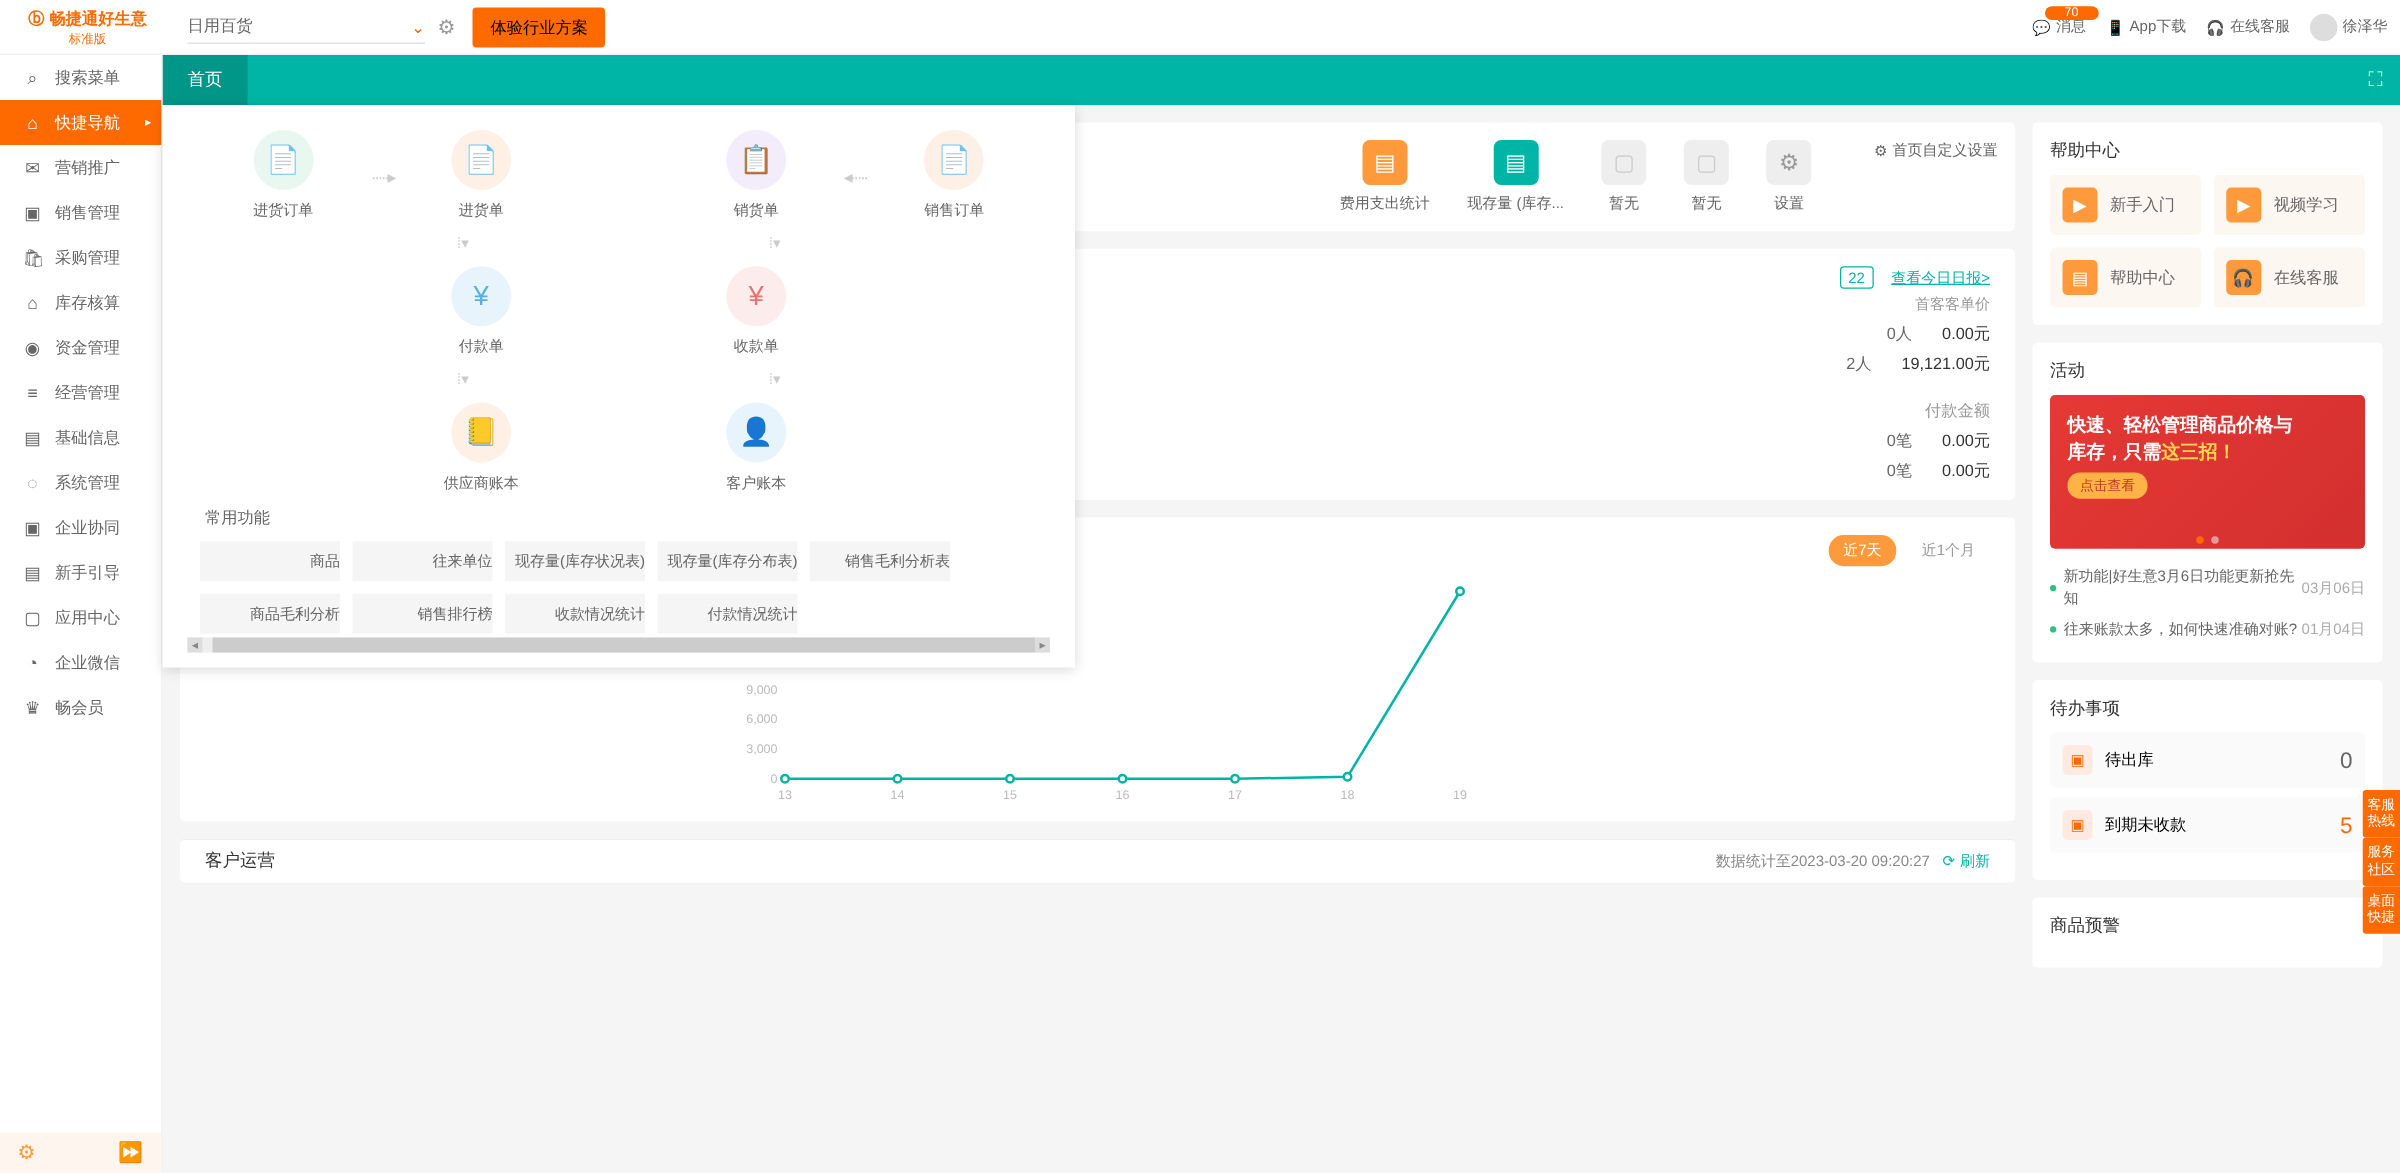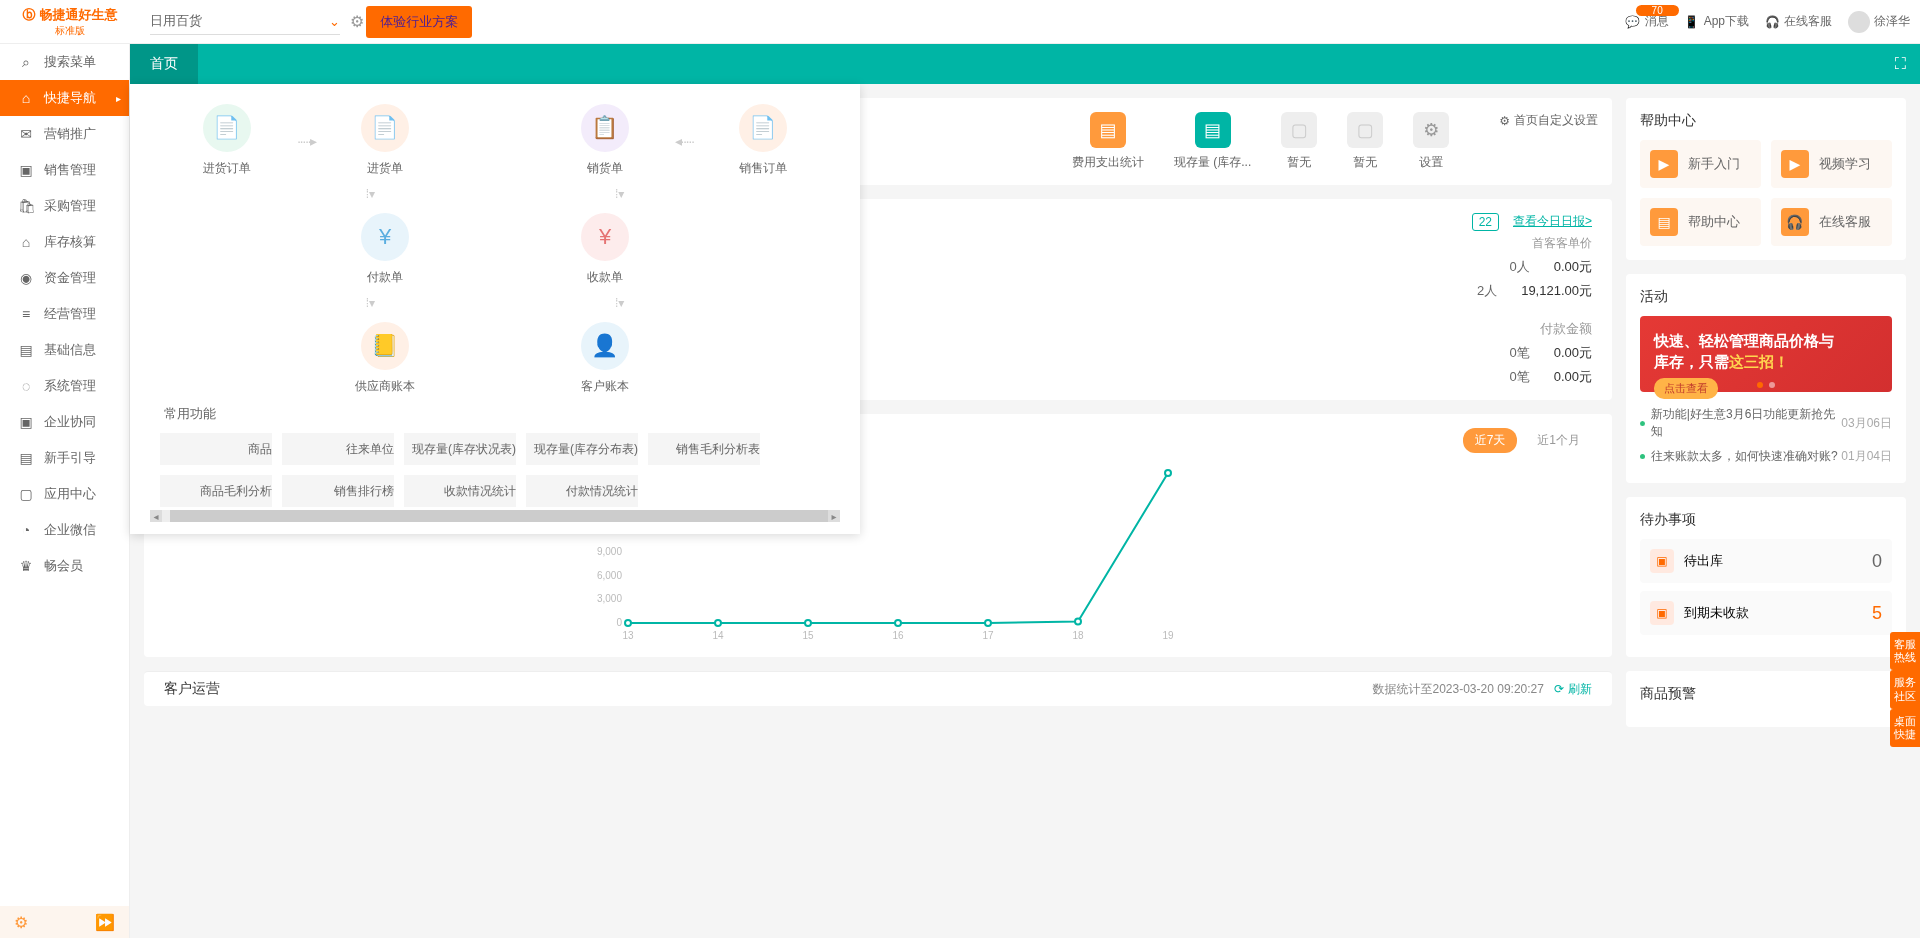--- a/index.html
+++ b/index.html
@@ -5,21 +5,21 @@
 * { margin: 0; padding: 0; box-sizing: border-box; font-family: "Microsoft YaHei", Arial, sans-serif; }
 body { background: #f5f5f5; overflow: hidden; }
 
 .top-header { height: 44px; background: #fff; display: flex; align-items: center; padding: 0 10px; border-bottom: 1px solid #eee; }
 .logo-area { width: 120px; display: flex; flex-direction: column; align-items: center; }
 .logo-text { color: #ff6a00; font-size: 13px; font-weight: bold; display: flex; align-items: center; gap: 4px; }
 .logo-sub { color: #ff6a00; font-size: 10px; }
 
 .category-select { margin-left: 20px; width: 190px; display: flex; align-items: center; justify-content: space-between; border-bottom: 1px solid #ddd; padding: 4px 0; color: #666; font-size: 13px; }
 .gear-btn { margin-left: 10px; color: #999; cursor: pointer; }
-.try-btn { margin-left: 2px; background: #ff6a00; color: #4c1d95; border: none; padding: 7px 14px; border-radius: 3px; font-size: 13px; cursor: pointer; }
+.try-btn { margin-left: 14px; background: #ff6a00; color: #000000; border: none; padding: 7px 14px; border-radius: 3px; font-size: 13px; cursor: pointer; }
 
 .top-right { margin-left: auto; display: flex; align-items: center; gap: 16px; font-size: 12px; color: #666; }
 .top-right-item { display: flex; align-items: center; gap: 4px; cursor: pointer; position: relative; }
 .msg-badge { position: absolute; top: -8px; right: -10px; background: #ff6a00; color: #fff; font-size: 10px; padding: 0 16px; border-radius: 8px; }
 .avatar { width: 22px; height: 22px; border-radius: 50%; background: #ddd; }
 
 .tab-bar { height: 40px; background: #00b5a5; display: flex; align-items: center; padding-left: 130px; }
 .tab { padding: 0 20px; height: 100%; display: flex; align-items: center; color: #ffffff; background: #009688; font-size: 14px; }
 .expand-btn { margin-left: auto; padding: 0 14px; color: #fff; cursor: pointer; }
 
@@ -58,21 +58,21 @@
 .card { background: #fff; border-radius: 4px; padding: 14px; }
 .settings-row { display: flex; justify-content: flex-end; align-items: flex-start; gap: 30px; }
 .settings-item { display: flex; flex-direction: column; align-items: center; gap: 6px; font-size: 12px; color: #666; }
 .settings-icon { width: 36px; height: 36px; border-radius: 6px; display: flex; align-items: center; justify-content: center; font-size: 18px; color: #fff; }
 .si-orange { background: #ff9a3c; }
 .si-teal { background: #00b5a5; }
 .si-grey { background: #eee; color: #ccc; }
 .custom-link { margin-left: 20px; font-size: 12px; color: #666; display: flex; align-items: center; gap: 4px; }
 
 .stats-card { padding: 14px 20px; }
-.stats-row { display: flex; justify-content: space-between; }
+.stats-row { display: flex; justify-content: space-between; align-items: center; }
 .date-badge { color: #00b5a5; font-size: 12px; border: 1px solid #00b5a5; padding: 1px 6px; border-radius: 3px; }
 .report-link { color: #00b5a5; font-size: 12px; text-decoration: underline; }
 .stat-block { margin-top: 4px; }
 .stat-label { font-size: 12px; color: #999; }
 .stat-line { display: flex; justify-content: flex-end; gap: 24px; font-size: 13px; color: #666; margin-top: 6px; }
 .stat-val { color: #333; }
 .pay-label { font-size: 13px; color: #999; margin-top: 20px; }
 
 .chart-card { padding: 14px 20px; }
 .chart-tabs { display: flex; gap: 8px; justify-content: flex-end; margin-bottom: 10px; }
@@ -81,21 +81,21 @@
 .chart-area { position: relative; height: 180px; }
 .chart-svg { width: 100%; height: 100%; }
 .y-label { font-size: 10px; fill: #bbb; }
 .x-label { font-size: 10px; fill: #bbb; }
 
 .section-title { font-size: 14px; color: #333; margin-bottom: 10px; font-weight: 500; }
 .help-grid { display: flex; flex-wrap: wrap; gap: 10px; }
 .help-item { width: calc(50% - 5px); background: #fdf7f2; border-radius: 4px; padding: 10px; display: flex; align-items: center; gap: 10px; font-size: 13px; color: #666; cursor: pointer; }
 .help-icon { width: 28px; height: 28px; border-radius: 4px; background: #ff9a3c; color: #fff; display: flex; align-items: center; justify-content: center; font-size: 14px; }
 
-.activity-banner { background: linear-gradient(135deg, #e53935, #d32f2f); border-radius: 4px; padding: 14px; color: #fff; position: relative; height: 76px; }
+.activity-banner { background: linear-gradient(135deg, #e53935, #d32f2f); border-radius: 4px; padding: 14px; color: #fff; position: relative; height: 123px; }
 .banner-text { font-size: 15px; font-weight: bold; line-height: 1.4; }
 .banner-btn { background: #ffb347; color: #c0392b; border: none; padding: 3px 10px; border-radius: 10px; font-size: 11px; margin-top: 6px; cursor: pointer; }
 .banner-dots { position: absolute; bottom: 4px; left: 50%; transform: translateX(-50%); display: flex; gap: 6px; }
 .dot { width: 6px; height: 6px; border-radius: 50%; background: rgba(255,255,255,0.5); }
 .dot.active { background: #ff6a00; }
 
 .news-item { display: flex; align-items: center; justify-content: space-between; font-size: 12px; color: #666; padding: 4px 0; }
 .news-bullet { width: 5px; height: 5px; border-radius: 50%; background: #2ec27e; margin-right: 6px; }
 .news-title { flex: 1; display: flex; align-items: center; }
 .news-date { color: #aaa; }

